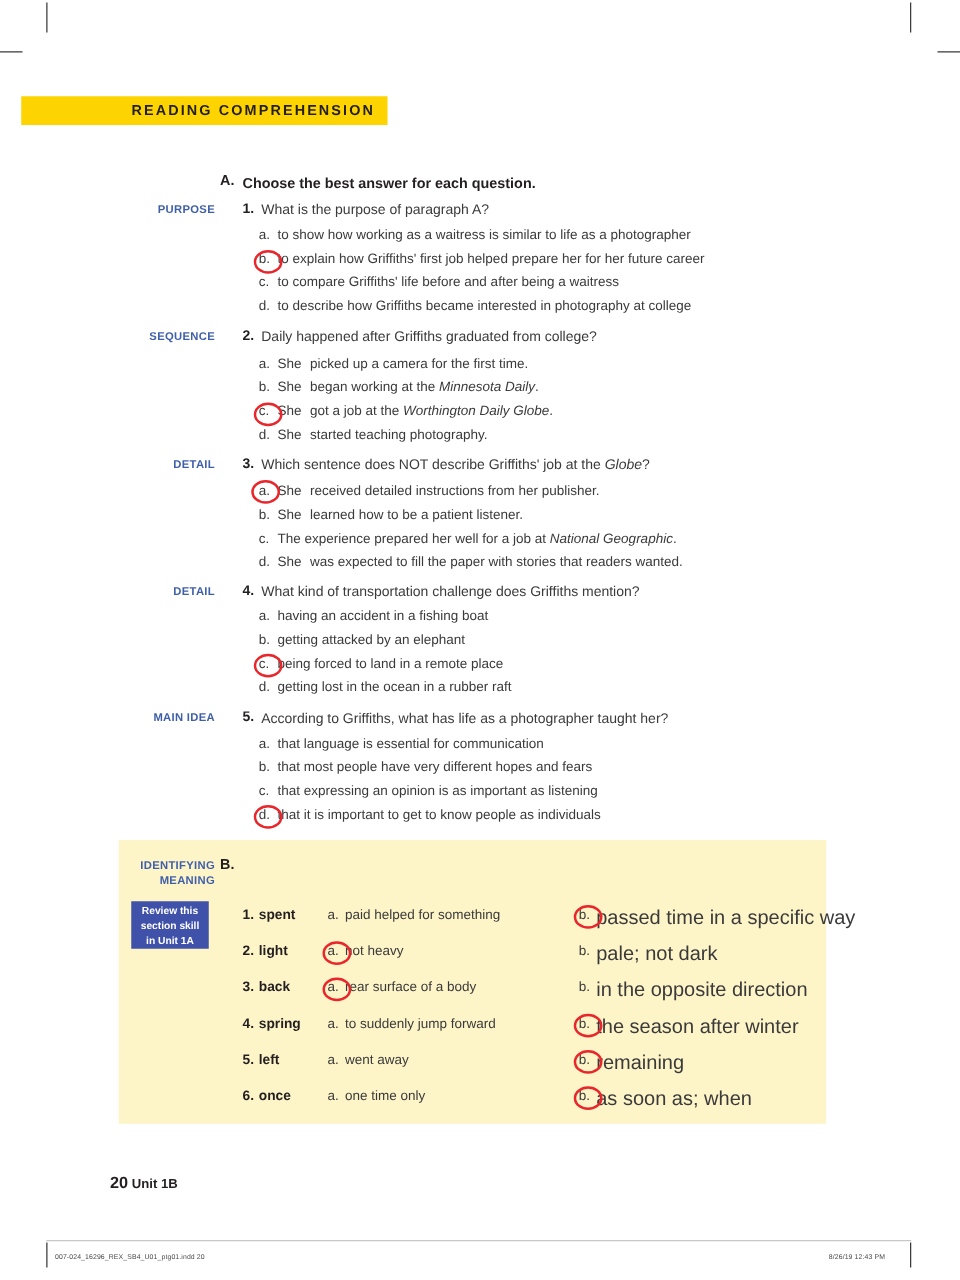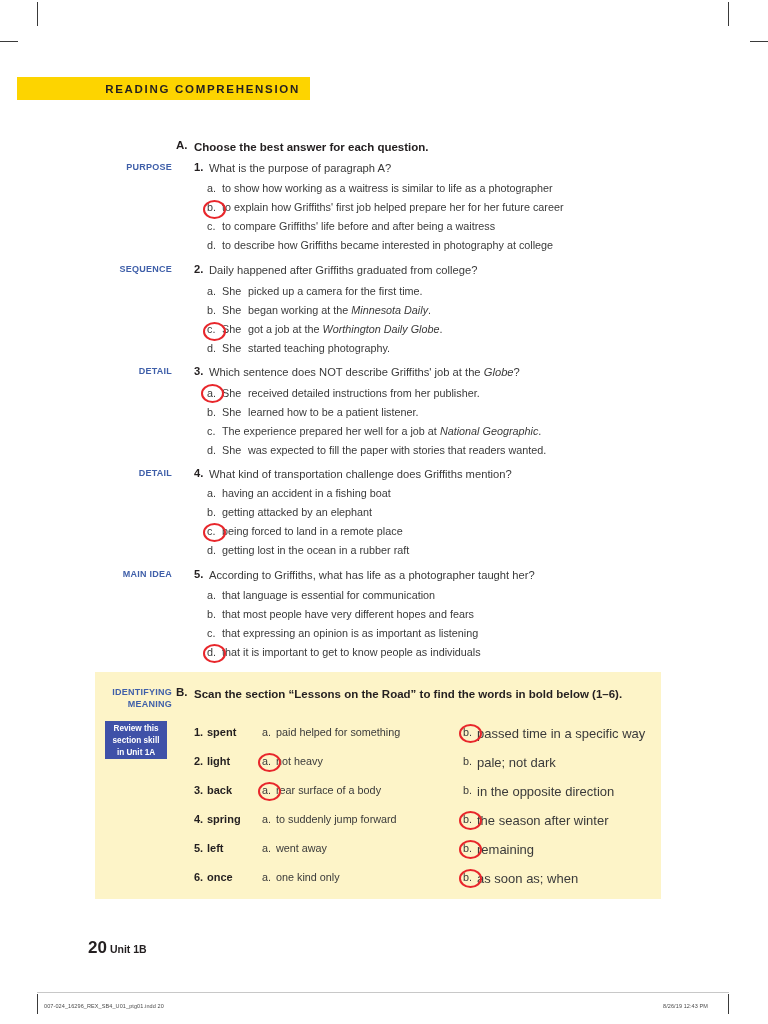--- a/index.html
+++ b/index.html
@@ -182,36 +182,36 @@
   }
   .vocab-b-letter {
     position: absolute;
     left: 463px;
     font-size: 10.8px;
     color: #3a3a3a;
   }
   .vocab-b-text {
     position: absolute;
     left: 477px;
-    font-size: 13px;
+    font-size: 16px;
     color: #3a3a3a;
     white-space: nowrap;
     text-align: center;
   }
 
   
   #page-footer {
     position: absolute;
     left: 88px;
     top: 938px;
     font-size: 11.5px;
     font-weight: bold;
     color: #231f20;
   }
-  #page-footer .page-num { font-size: 17px; }
+  #page-footer .page-num { font-size: 13px; }
   #page-footer .unit-label { font-size: 10.5px; margin-left: 3px; }
 
   #print-rule {
     position: absolute;
     left: 37px;
     top: 992px;
     width: 692px;
     height: 1px;
     background: #c8c8c8;
   }
@@ -331,21 +331,21 @@
 </div>
 
 <div id="review-badge">
   <div>Review this</div>
   <div>section skill</div>
   <div>in Unit 1A</div>
 </div>
 
 <div class="direction-letter" style="top:686px">B.</div>
 <div class="direction-text" style="top:686px">
-  <span>Scan the section “Lessons on the Road” to find the words in bold below (1–6).</span><br>
+  <br>
 </div>
 
 <div class="vocab-num" style="top:726px">1.</div>
 <div class="vocab-word" style="top:726px">spent</div>
 <div class="vocab-a-letter" style="top:726px">a.</div>
 <div class="vocab-a-text" style="top:726px">paid helped for something</div>
 <div class="vocab-b-letter" style="top:726px">b.</div>
 <div class="vocab-b-text" style="top:726px">passed time in a specific way</div>
 <div class="circle-mark" style="left:459px; top:724px"></div>
 
@@ -377,21 +377,21 @@
 <div class="vocab-word" style="top:842px">left</div>
 <div class="vocab-a-letter" style="top:842px">a.</div>
 <div class="vocab-a-text" style="top:842px">went away</div>
 <div class="vocab-b-letter" style="top:842px">b.</div>
 <div class="vocab-b-text" style="top:842px">remaining</div>
 <div class="circle-mark" style="left:459px; top:840px"></div>
 
 <div class="vocab-num" style="top:871px">6.</div>
 <div class="vocab-word" style="top:871px">once</div>
 <div class="vocab-a-letter" style="top:871px">a.</div>
-<div class="vocab-a-text" style="top:871px">one kind only</div>
+<div class="vocab-a-text" style="top:871px">one time only</div>
 <div class="vocab-b-letter" style="top:871px">b.</div>
 <div class="vocab-b-text" style="top:871px">as soon as; when</div>
 <div class="circle-mark" style="left:459px; top:869px"></div>
 
 <div id="page-footer">
   <span class="page-num">20</span><span class="unit-label">Unit 1B</span>
 </div>
 
 <div id="print-rule"></div>
 <div id="filename-slug">007-024_16296_REX_SB4_U01_ptg01.indd   20</div>

